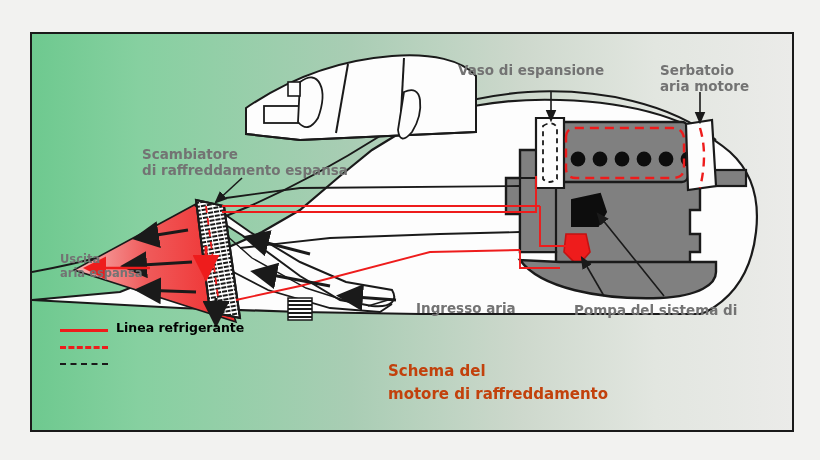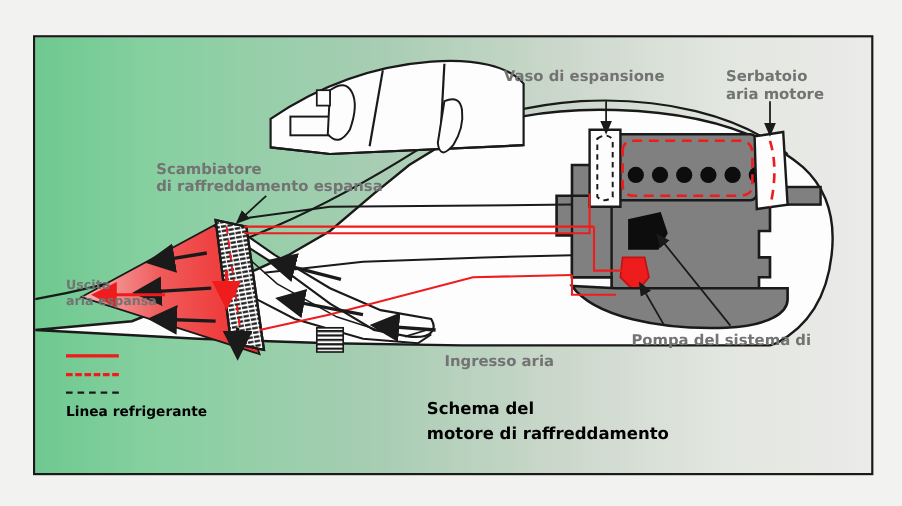--- a/index.html
+++ b/index.html
@@ -6,29 +6,29 @@
   body{font-family:"DejaVu Sans",sans-serif;}
   #stage{position:relative;width:820px;height:460px;overflow:hidden;background:#f2f2f0;}
   #frame{position:absolute;left:30px;top:32px;width:760px;height:396px;border:2px solid #1a1a1a;
          background:linear-gradient(90deg,#6ec98f 0%,#86d0a0 14%,#a9cdb4 42%,#cdd8cc 64%,#e2e6e0 82%,#ebebe9 100%);
          overflow:hidden;}
   #svgmain{position:absolute;left:0;top:0;width:820px;height:460px;}
   .lbl{position:absolute;color:#737373;font-weight:bold;line-height:1.22;white-space:pre-line;}
   .lbl.s14{font-size:13.5px;}
   .lbl.s12{font-size:11.5px;}
   #legend{position:absolute;left:60px;top:318px;width:320px;}
-  .legrow{display:flex;align-items:flex-start;height:17px;flex-direction:column;}
+  .legrow{display:flex;align-items:flex-end;height:17px;}
   .legkey{width:48px;height:10px;margin-right:8px;flex:0 0 48px;position:relative;}
   .legkey i{position:absolute;left:0;top:4px;width:48px;height:0;display:block;}
   .k-solid-red{border-top:3px solid #ee1c1c;}
   .k-dash-red{border-top:3px dashed #ee1c1c;}
   .k-solid-black{border-top:2.5px solid #1a1a1a;}
   .k-dash-black{border-top:2.5px dashed #1a1a1a;}
   .legtxt{font-size:12.5px;font-weight:bold;color:#000;}
-  #title{position:absolute;left:388px;top:360px;font-size:15px;font-weight:bold;line-height:1.5;color:#000000;}
+  #title{position:absolute;left:388px;top:360px;font-size:15px;font-weight:bold;line-height:1.5;color:#c2410c;}
 </style>
 </head>
 <body>
 
 <div id="stage">
 
   <div id="frame"></div>
 
   <svg id="svgmain" viewBox="0 0 820 460">
     <defs>
@@ -194,21 +194,21 @@
   </svg>
 
   <div class="lbl s14" style="left:458px;top:62px;"><span>Vaso di espansione</span><br></div>
 
   <div class="lbl s14" style="left:660px;top:62px;"><span>Serbatoio</span><br><span>aria motore</span></div>
 
   <div class="lbl s14" style="left:142px;top:146px;"><span>Scambiatore</span><br><span>di raffreddamento espansa</span></div>
 
   <div class="lbl s12" style="left:24px;top:252px;margin-left:36px;"><span>Uscita</span><br><span>aria espansa</span></div>
 
-  <div class="lbl s14" style="left:404px;top:300px;margin-top:21px;"><span>Ingresso aria</span></div>
+  <div class="lbl s14" style="left:416px;top:300px;"><span>Ingresso aria</span></div>
 
   <div class="lbl s14" style="left:574px;top:302px;"><span>Pompa del sistema di</span><br></div>
 
   <div id="legend">
     <div class="legrow">
       <span class="legkey">
           <i class="k-solid-red"></i>
         </span>
       <span class="legtxt">Linea refrigerante</span>
     </div>

